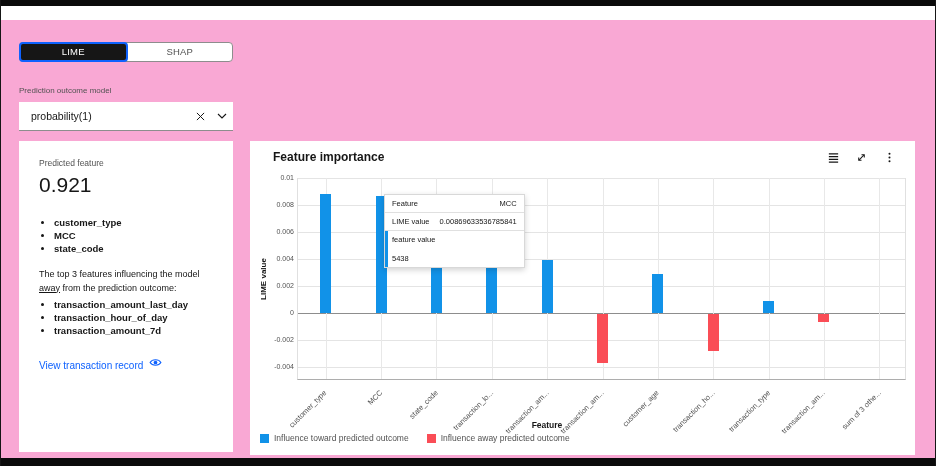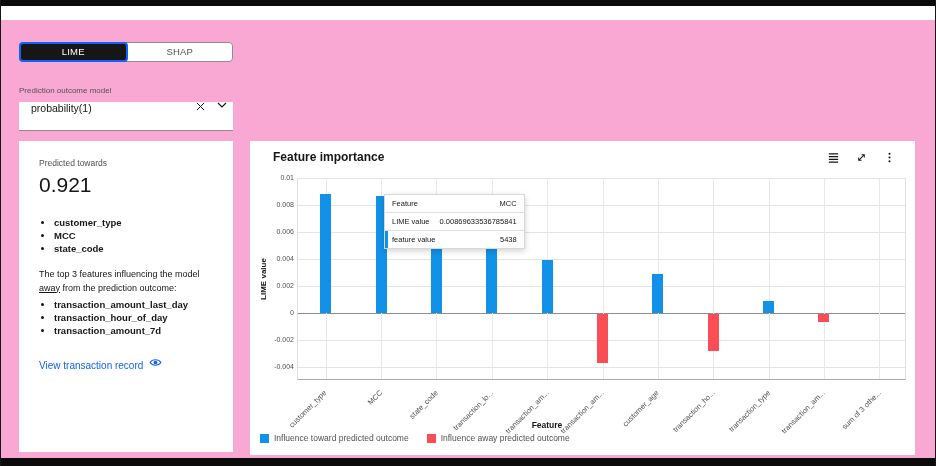--- a/index.html
+++ b/index.html
@@ -14,21 +14,21 @@
   .switcher { position:absolute; left:18px; top:22px; width:214px; height:20px;
               display:flex; background:#fff; border:1px solid #8d8d8d; border-radius:4px; }
   .sw-opt { flex:1; font-family:inherit; font-size:9.5px; letter-spacing:.2px;
             background:transparent; border:none; color:#525252; cursor:pointer;
             border-radius:4px; padding:0; line-height:1; }
   .sw-opt.selected { background:#161616; color:#fff; border:2px solid #0f62fe;
                      margin:-1px 0 -1px -1px; }
 
   .field-label { position:absolute; left:18px; top:66px; font-size:8px; color:#525252; }
   .dropdown { position:absolute; left:18px; top:82px; width:214px; height:29px; background:#fff;
-              border-bottom:1px solid #8d8d8d; display:flex; align-items:flex-start; cursor:pointer; }
+              border-bottom:1px solid #8d8d8d; display:flex; align-items:center; cursor:pointer; }
   .dd-value { font-size:10.5px; color:#161616; padding-left:12px; flex:1; }
   .dd-icon { width:22px; display:flex; align-items:center; justify-content:center; }
 
   .card { position:absolute; background:#fff; }
   .summary-card { left:18px; top:121px; width:214px; height:311px; padding:17px 20px; }
   .po-label { font-size:8.5px; color:#525252; margin-bottom:5px; }
   .po-value { font-size:21px; font-weight:400; color:#161616; margin-bottom:20px; }
   .sum-p { font-size:9px; color:#161616; line-height:1.5; margin-bottom:4px; }
   .sum-p u { text-underline-offset:1px; }
   .feature-list { list-style:disc; padding-left:15px; margin:2px 0 14px 0; }
@@ -62,21 +62,21 @@
 
   .legend { position:absolute; left:10px; top:292px; display:flex; gap:18px; align-items:center; }
   .legend-item { display:flex; gap:5px; align-items:center; cursor:pointer; }
   .legend-swatch { width:9px; height:9px; }
   .legend-label { font-size:8.5px; color:#525252; }
 
   .tooltip { position:absolute; left:134px; top:53px; min-width:128px; background:#fff;
              border:1px solid #d8d8d8; box-shadow:0 2px 6px rgba(0,0,0,.18); z-index:5; }
   .tt-row { display:flex; justify-content:space-between; gap:10px; padding:4px 7px;
             border-bottom:1px solid #e0e0e0; font-size:7.5px; color:#161616; white-space:nowrap; }
-  .tt-row:last-child { border-bottom:none; }
+  .tt-row:last-child { border-bottom:none;flex-direction:column; }
   .tt-row.accent { border-left:3px solid #1192e8; padding-left:4px; }
 </style>
 </head>
 <body>
 
 <div class="frame">
   <div class="topbar"></div>
 
   <div class="page">
 
@@ -95,21 +95,21 @@
           </svg>
       </span>
       <span class="dd-icon">
         <svg width="10" height="6" viewBox="0 0 10 6">
             <path d="M1,1 L5,5 L9,1" fill="none" stroke="#161616" stroke-width="1.1"></path>
           </svg>
       </span>
     </div>
 
     <div class="card summary-card">
-      <div class="po-label">Predicted towards</div>
+      <div class="po-label">Predicted feature</div>
       <div class="po-value">0.921</div>
 
       <ul class="feature-list">
           <li>customer_type</li>
           <li>MCC</li>
           <li>state_code</li>
         </ul>
 
       <p class="sum-p"><span>The top 3 features influencing the model </span><u>away</u><span> from the prediction outcome:</span></p>
       <ul class="feature-list">

